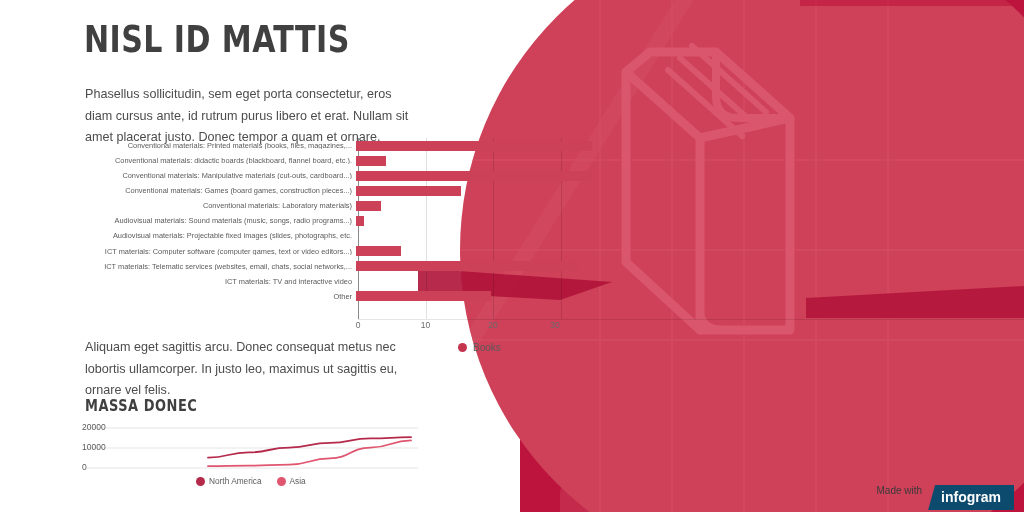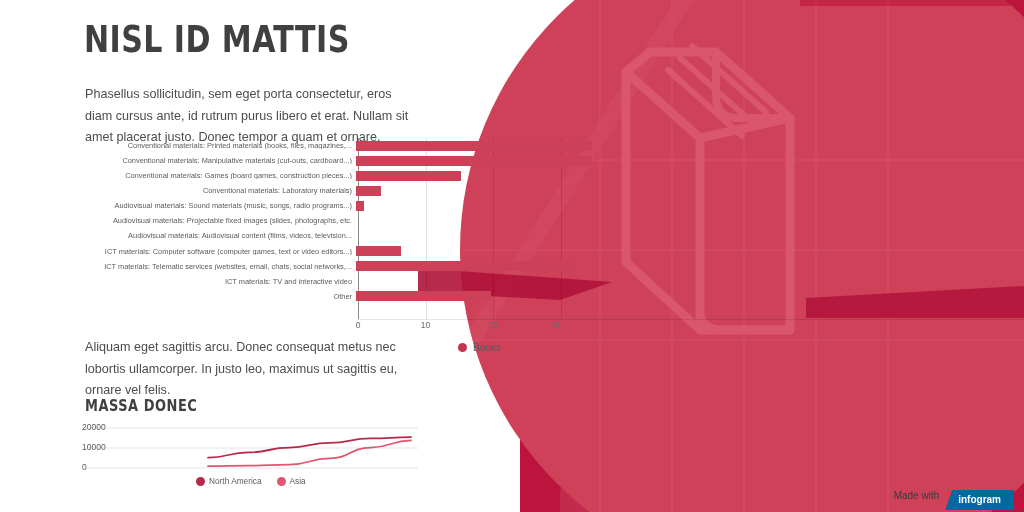--- a/index.html
+++ b/index.html
@@ -89,21 +89,21 @@
   #line-legend .ll-item { display:flex; align-items:center; gap:4px; margin-right:10px; }
   .ll-dot { width:9px; height:9px; border-radius:50%; display:inline-block; }
 
   
   #footer-badge {
     position:absolute; right:10px; bottom:2px; z-index:20;
     display:flex; align-items:flex-start; gap:6px;
   }
   #made-with { font-size:10px; color:#3a3a3a; }
   #infogram-pill {
-    background:#0369a1; color:#ffffff; font-size:10px; font-weight:700;
+    background:#0c4a6e; color:#ffffff; font-size:14px; font-weight:700;
     padding:4px 13px 5px 13px;
     clip-path:polygon(7px 0, 100% 0, 100% 100%, 0 100%);
   }
 </style>
 </head>
 <body>
 
 <svg id="bg-art" viewBox="0 0 1024 512">
   <defs>
     <clipPath id="clip-circle">
@@ -182,20 +182,26 @@
       </div>
     <div id="bar-baseline"></div>
     <div id="bar-rows">
         <div class="bar-row">
           <div class="bar-label">Conventional materials: Printed materials (books, files, magazines,...</div>
           <div class="bar-track">
             <div class="bar-fill" style="width: 236.25px; background: rgb(204, 65, 88);"></div>
           </div>
         </div>
         <div class="bar-row">
+          <div class="bar-label">Conventional materials: didactic boards (blackboard, flannel board, etc.).</div>
+          <div class="bar-track">
+            <div class="bar-fill" style="width: 30.375px; background: rgb(204, 65, 88);"></div>
+          </div>
+        </div>
+        <div class="bar-row">
           <div class="bar-label">Conventional materials: Manipulative materials (cut-outs, cardboard...)</div>
           <div class="bar-track">
             <div class="bar-fill" style="width: 236.25px; background: rgb(204, 65, 88);"></div>
           </div>
         </div>
         <div class="bar-row">
           <div class="bar-label">Conventional materials: Games (board games, construction pieces...)</div>
           <div class="bar-track">
             <div class="bar-fill" style="width: 104.625px; background: rgb(204, 65, 88);"></div>
           </div>
@@ -207,24 +213,20 @@
           </div>
         </div>
         <div class="bar-row">
           <div class="bar-label">Audiovisual materials: Sound materials (music, songs, radio programs...)</div>
           <div class="bar-track">
             <div class="bar-fill" style="width: 8.1px; background: rgb(204, 65, 88);"></div>
           </div>
         </div>
         <div class="bar-row">
           <div class="bar-label">Audiovisual materials: Projectable fixed images (slides, photographs, etc.</div>
-          <div class="bar-track"></div>
-        </div>
-        <div class="bar-row">
-          <div class="bar-label">Audiovisual materials: Audiovisual content (films, videos, television...</div>
           <div class="bar-track"></div>
         </div>
         <div class="bar-row">
           <div class="bar-label">ICT materials: Computer software (computer games, text or video editors...)</div>
           <div class="bar-track">
             <div class="bar-fill" style="width: 45.225px; background: rgb(204, 65, 88);"></div>
           </div>
         </div>
         <div class="bar-row">
           <div class="bar-label">ICT materials: Telematic services (websites, email, chats, social networks,...</div>

